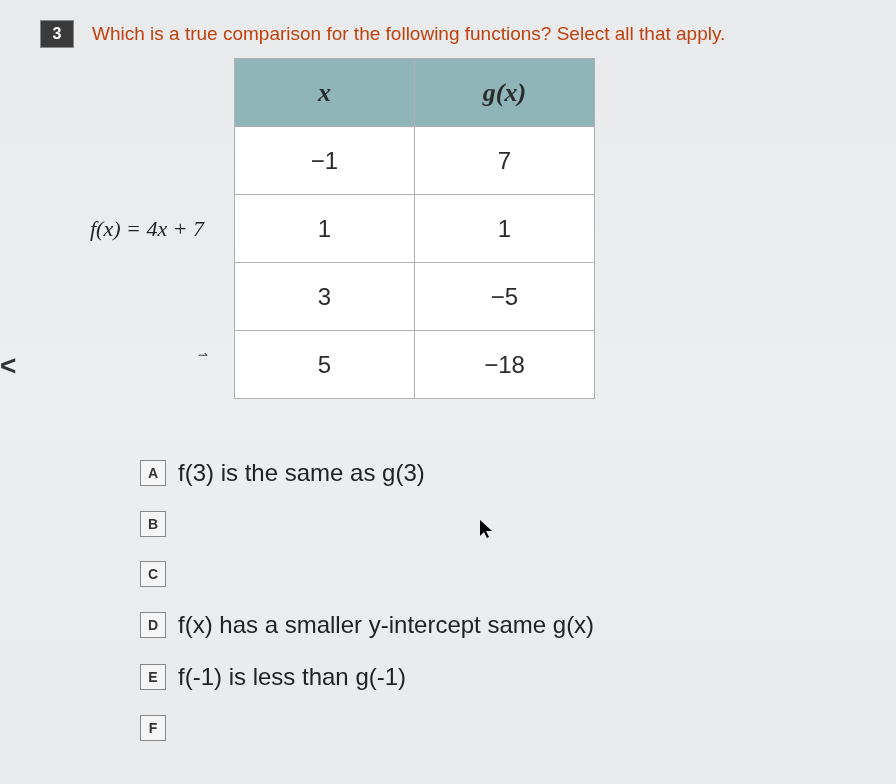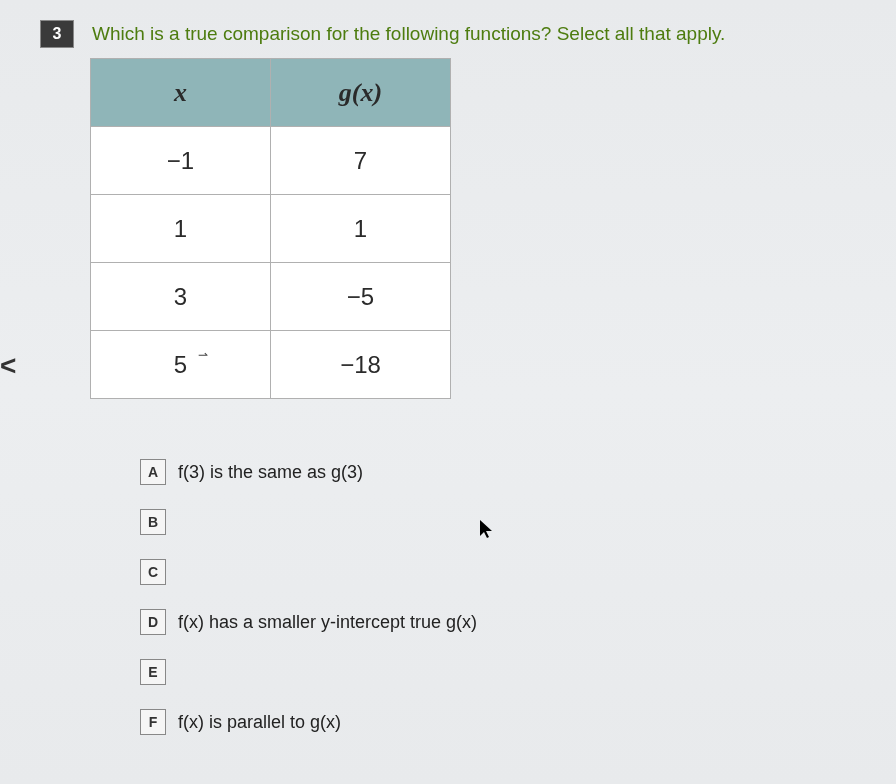--- a/index.html
+++ b/index.html
@@ -29,21 +29,21 @@
       height: 28px;
       display: flex;
       align-items: center;
       justify-content: center;
       font-weight: bold;
       font-size: 16px;
       border: 1px solid #888;
     }
     .question-text {
       font-size: 19px;
-      color: #4d7c0f;
+      color: #c2410c;
       padding-top: 3px;
     }
     .content-row {
       display: flex;
       align-items: center;
       gap: 30px;
       margin-left: 50px;
       margin-top: 10px;
     }
     .equation {
@@ -94,21 +94,21 @@
       height: 26px;
       display: flex;
       align-items: center;
       justify-content: center;
       font-size: 14px;
       font-weight: bold;
       background: #f5f5f5;
       color: #333;
     }
     .option-text {
-      font-size: 18px;
+      font-size: 24px;
       color: #222;
     }
     .nav-chevron {
       position: absolute;
       left: 0px;
       top: 350px;
       font-size: 28px;
       font-weight: bold;
       color: #333;
     }
@@ -131,20 +131,21 @@
 <body>
 
 <div class="nav-chevron">&lt;</div>
 
 <div class="question-header">
   <div class="question-number">3</div>
   <div class="question-text">Which is a true comparison for the following functions? Select all that apply.</div>
 </div>
 
 <div class="content-row">
+  <div class="equation">f(x) = 4x + 7</div>
   <table class="data-table">
     <thead>
       <tr>
         <th>x</th>
         <th>g(x)</th>
       </tr>
     </thead>
     <tbody>
       <tr>
         <td>−1</td>
@@ -174,28 +175,28 @@
     <div class="option-text">f(3) is the same as g(3)</div>
   </div>
   <div class="option">
     <div class="option-letter">B</div>
   </div>
   <div class="option">
     <div class="option-letter">C</div>
   </div>
   <div class="option">
     <div class="option-letter">D</div>
-    <div class="option-text">f(x) has a smaller y-intercept true g(x)</div>
+    <div class="option-text">f(x) has a smaller y-intercept same g(x)</div>
   </div>
   <div class="option">
     <div class="option-letter">E</div>
+    <div class="option-text">f(-1) is less than g(-1)</div>
   </div>
   <div class="option">
     <div class="option-letter">F</div>
-    <div class="option-text">f(x) is parallel to g(x)</div>
   </div>
 </div>
 
 <div class="cursor">
   <svg width="16" height="20" viewBox="0 0 16 20">
     <path d="M0,0 L0,16 L4,12 L7,18 L9,17 L6,11 L12,11 Z" fill="#000"></path>
   </svg>
 </div>
 
 </body></html>

